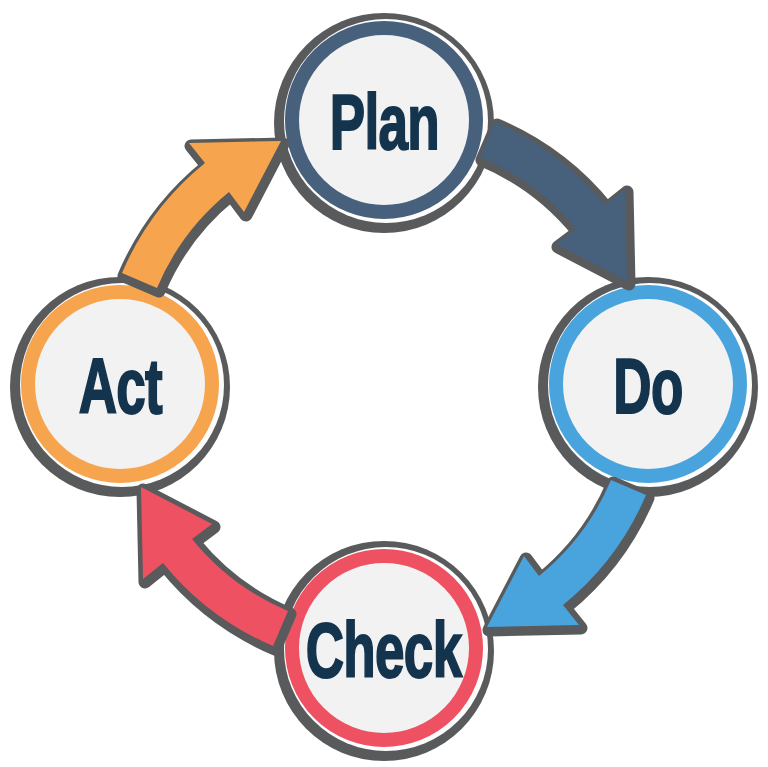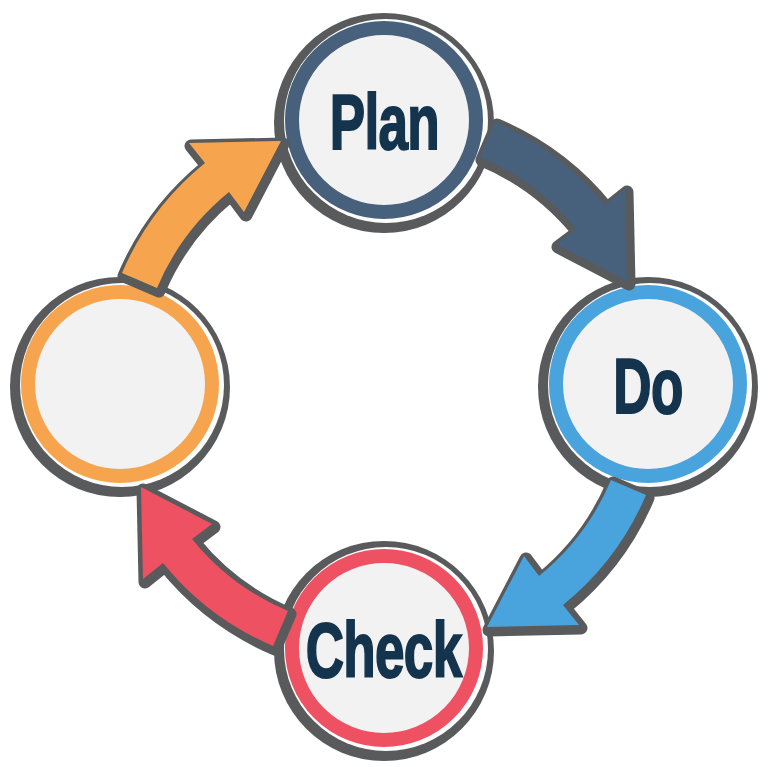--- a/index.html
+++ b/index.html
@@ -109,14 +109,17 @@
 
   <div class="node-label label-plan">
     <span>Plan</span>
   </div>
   <div class="node-label label-do">
     <span>Do</span>
   </div>
   <div class="node-label label-check">
     <span>Check</span>
   </div>
+  <div class="node-label label-act">
+    <span>Act</span>
+  </div>
 
 </div>
 
 </body></html>

